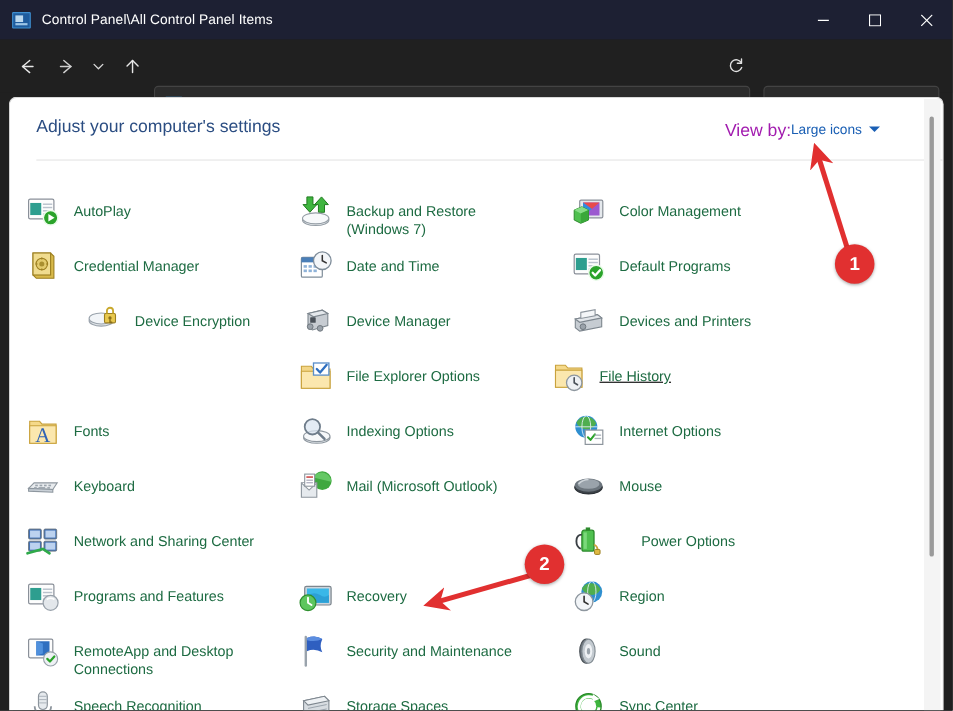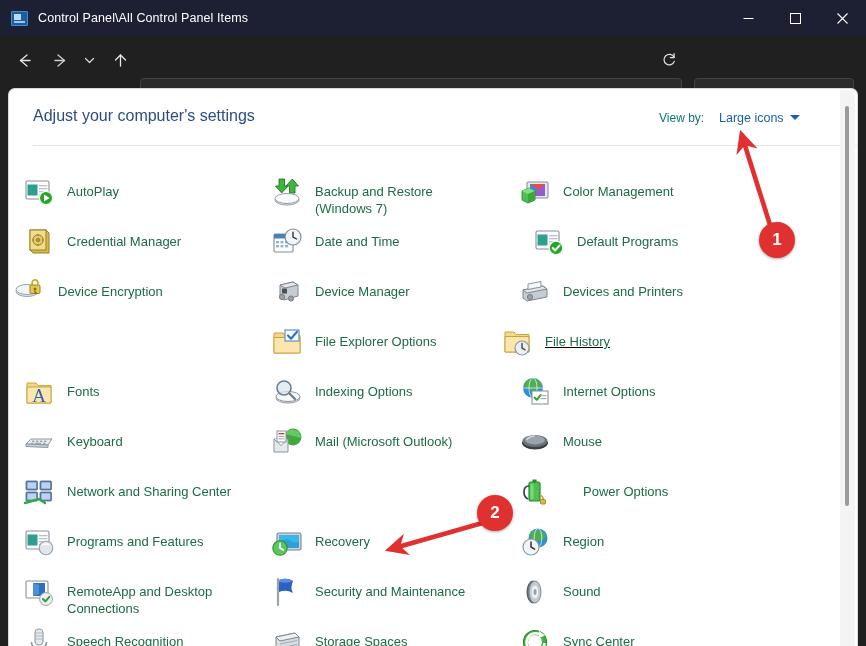--- a/index.html
+++ b/index.html
@@ -135,21 +135,21 @@
     position: absolute; left: 13px; top: 0;
     width: 848px; height: 57px;
   }
   #page-title {
     position: absolute; left: 11px; top: 18px;
     color: #2b4d82; font-size: 16px;
     white-space: nowrap;
   }
   #viewby-label {
     position: absolute; left: 637px; top: 22px;
-    color: #0f766e; font-size: 12px;
+    color: #a21caf; font-size: 16px;
   }
   #viewby-value {
     position: absolute; left: 697px; top: 22px;
     color: #1a5fb4; font-size: 12.5px;
     white-space: nowrap;
   }
   #viewby-caret {
     position: absolute; left: 768px; top: 26px;
     width: 0; height: 0;
     border-left: 5px solid transparent;
@@ -325,21 +325,21 @@
               <circle cx="15" cy="14" r="2.3" fill="#a98f2f"></circle>
               <g stroke="#9c7f20" stroke-width="1.1">
                 <line x1="15" y1="8" x2="15" y2="10"></line>
                 <line x1="15" y1="18" x2="15" y2="20"></line>
                 <line x1="9.2" y1="14" x2="11.2" y2="14"></line>
                 <line x1="18.8" y1="14" x2="20.8" y2="14"></line>
               </g>
             </svg></span>
           <span class="cp-label">Credential Manager</span>
         </div>
-        <div class="cp-item" style="left: 5px; top: 134px;">
+        <div class="cp-item" style="left: 20px; top: 134px; justify-content: center;">
           <span class="cp-icon"><svg width="32" height="32" viewBox="0 0 32 32">
               <ellipse cx="13" cy="15.5" rx="11" ry="5" fill="#e0e4e8" stroke="#9aa3ac" stroke-width="1"></ellipse>
               <ellipse cx="13" cy="13.5" rx="11" ry="5" fill="#f2f5f8" stroke="#9aa3ac" stroke-width="1"></ellipse>
               <rect x="16" y="9" width="10" height="8.5" rx="1.3" fill="#e8c84e" stroke="#9c7f20" stroke-width="1"></rect>
               <path d="M18.2 9 v-2.4 a2.8 2.8 0 0 1 5.6 0 V9" fill="none" stroke="#c9a92e" stroke-width="1.7"></path>
               <circle cx="21" cy="13" r="1.5" fill="#8a6f18"></circle>
               <path d="M21 14.3 v3.5 M21 17 h2" stroke="#8a6f18" stroke-width="1.3"></path>
             </svg></span>
           <span class="cp-label">Device Encryption</span>
         </div>
@@ -529,21 +529,21 @@
               <rect x="8" y="6" width="21" height="16" rx="1.2" fill="#e5e9ed" stroke="#8a9099" stroke-width="1.1"></rect>
               <path d="M11 8 L26 8 L26 20 L11 20 Z" fill="#9b59d0"></path>
               <path d="M11 8 L26 8 L19 14 Z" fill="#e84b4b"></path>
               <path d="M11 20 L11 8 L19 14 Z" fill="#2f8fe0"></path>
               <path d="M3 15 L10 12 L16 15 L16 24 L9 27 L3 24 Z" fill="#4fc04f" stroke="#2c8a2c" stroke-width="0.9"></path>
               <path d="M3 15 L10 12 L16 15 L9 18 Z" fill="#87dd87"></path>
               <path d="M9 18 L16 15 L16 24 L9 27 Z" fill="#3aa83a"></path>
             </svg></span>
           <span class="cp-label">Color Management</span>
         </div>
-        <div class="cp-item" style="left: 524px; top: 84px; text-align: right;">
+        <div class="cp-item" style="left: 510px; top: 84px; text-align: right;">
           <span class="cp-icon"><svg width="32" height="32" viewBox="0 0 32 32">
               <rect x="3" y="5" width="23" height="18" rx="1.5" fill="#fdfdfd" stroke="#8a9099" stroke-width="1.1"></rect>
               <rect x="4.5" y="8.5" width="10" height="11" fill="#2e9e8f"></rect>
               <g fill="#b9c2cc">
                 <rect x="16" y="9" width="8.5" height="1.3"></rect>
                 <rect x="16" y="12" width="8.5" height="1.3"></rect>
                 <rect x="16" y="15" width="8.5" height="1.3"></rect>
                 <rect x="16" y="18" width="6" height="1.3"></rect>
               </g>
               <circle cx="23" cy="22" r="6.8" fill="#2aa32a" stroke="#e9fbe9" stroke-width="1.3"></circle>

